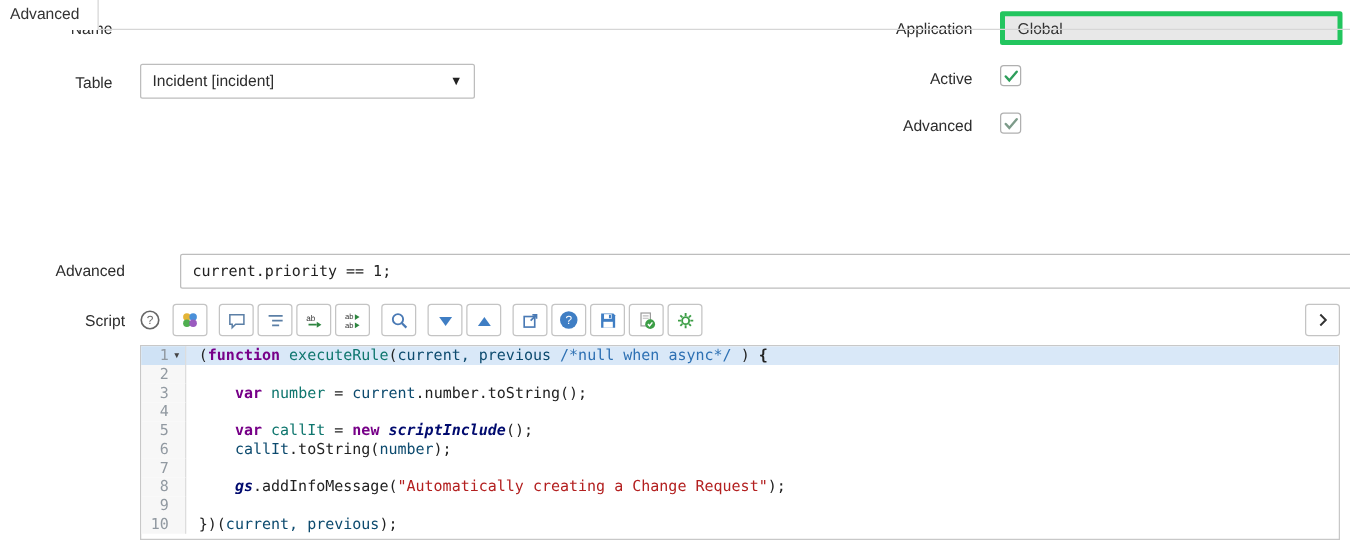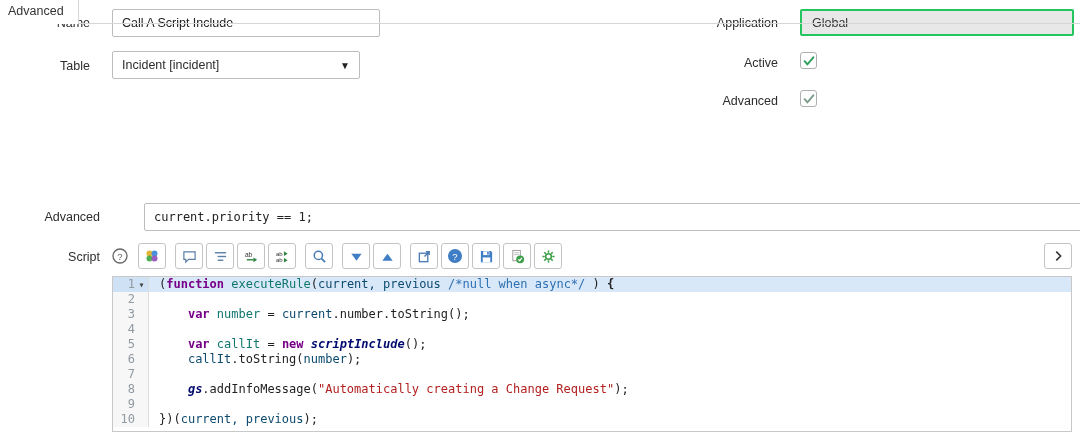--- a/index.html
+++ b/index.html
@@ -13,21 +13,21 @@
   .txt-input {
     position:absolute; border:1px solid #bdbdbd; border-radius:2px; background:#fff;
     font-family:"Liberation Sans", sans-serif; font-size:12.5px; color:#222; padding:0 9px; outline:none;
   }
   .select-box {
     position:absolute; border:1px solid #bdbdbd; border-radius:2px; background:#fff;
     display:flex; align-items:center; padding:0 9px; cursor:pointer;
   }
   .select-box .caret { margin-left:auto; font-size:10px; color:#222; }
   .readonly-field {
-    position:absolute; background:#e8e8e8; border:2px solid #22c55e; border-radius:2px;
+    position:absolute; background:#e8e8e8; border:4px solid #22c55e; border-radius:2px;
     display:flex; align-items:center; padding:0 10px; color:#333;
   }
   .checkbox {
     position:absolute; width:17px; height:17px; background:#fff;
     border:1px solid #b0b0b0; border-radius:3px; display:flex; align-items:center; justify-content:center; cursor:pointer;
   }
   .tab-strip { position:absolute; left:0; top:164; width:1080px; height:24px; border-bottom:1px solid #d6d6d6; }
   .tab {
     position:absolute; left:0; top:0; height:24px; padding:4px 14px 0 8px;
     font-size:12.5px; color:#333; border-right:1px solid #d6d6d6; background:#fff; cursor:pointer;
@@ -66,24 +66,23 @@
   .tok-cls { color:#000a6e; font-weight:bold; font-style:italic; }
   .tok-brace { font-weight:bold; }
   .tok-p { color:#222; }
 </style>
 </head>
 <body>
 
 <div id="app">
 
   <div class="row-label" style="left:0; top:16px;">Name</div>
-  <input class="txt-input" style="left: 112px; top: 9px; width: 268px; height: 28px;" value="Call A Script Include">
 
   <div class="row-label" style="left:0; top:59px;">Table</div>
-  <div class="select-box" style="left:112px; top:51px; width:248px; height:28px;">
+  <div class="select-box" style="left:112px; top:51px; width:268px; height:28px;">
     <span>Incident [incident]</span>
     <span class="caret" id="table-caret">▼</span>
   </div>
 
   <div class="row-label" style="left:688px; top:16px;">Application</div>
   <div class="readonly-field" style="left:800px; top:9px; width:274px; height:27px;">Global</div>
 
   <div class="row-label" style="left:688px; top:56px;">Active</div>
   <div class="checkbox" style="left:800px; top:52px;" id="cb-active">
       <svg viewBox="0 0 16 16" width="14" height="14">

